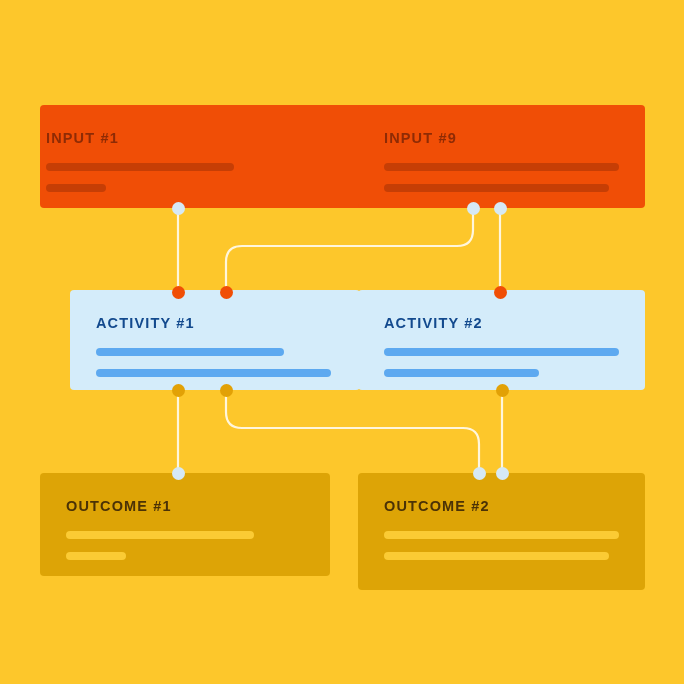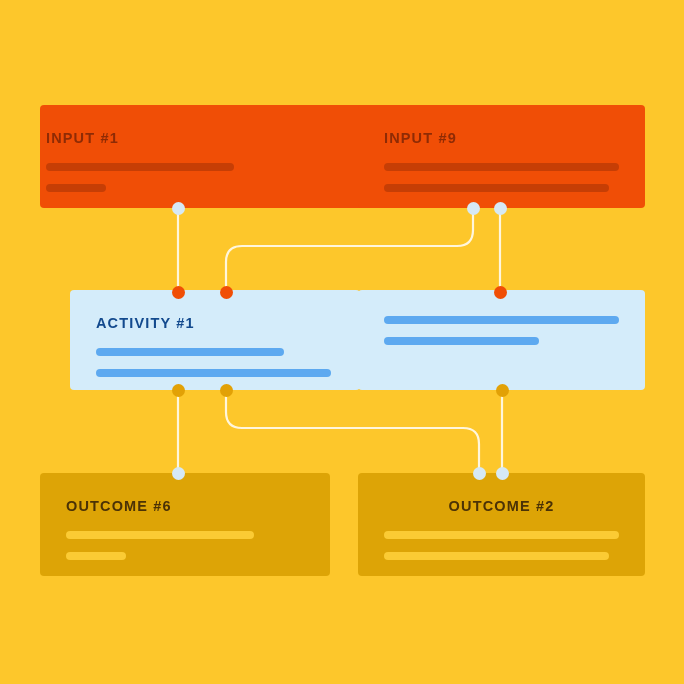--- a/index.html
+++ b/index.html
@@ -86,31 +86,32 @@
     <div class="bar" style="width:225px;"></div>
   </div>
 
   <div class="card activity" style="left:40px;top:290px;width:290px;height:100px;margin-left:30px;">
     <div class="title">ACTIVITY #1</div>
     <div class="bar" style="width:188px;"></div>
     <div class="bar" style="width:235px;"></div>
   </div>
 
   <div class="card activity" style="left:358px;top:290px;width:287px;height:100px;">
+    <div class="title">ACTIVITY #2</div>
     <div class="bar" style="width:235px;"></div>
     <div class="bar" style="width:155px;"></div>
   </div>
 
   <div class="card outcome" style="left:40px;top:473px;width:290px;height:103px;">
-    <div class="title">OUTCOME #6</div>
+    <div class="title">OUTCOME #1</div>
     <div class="bar" style="width:188px;"></div>
     <div class="bar" style="width:60px;"></div>
   </div>
 
-  <div class="card outcome" style="left:358px;top:473px;width:287px;height:103px;text-align:center;">
+  <div class="card outcome" style="left:358px;top:473px;width:287px;height:117px;">
     <div class="title">OUTCOME #2</div>
     <div class="bar" style="width:235px;"></div>
     <div class="bar" style="width:225px;"></div>
   </div>
 
   <div class="dot light" style="left:172px;top:202px;"></div>
   <div class="dot light" style="left:467px;top:202px;"></div>
   <div class="dot light" style="left:494px;top:202px;"></div>
 
   <div class="dot red" style="left:172px;top:286px;"></div>

